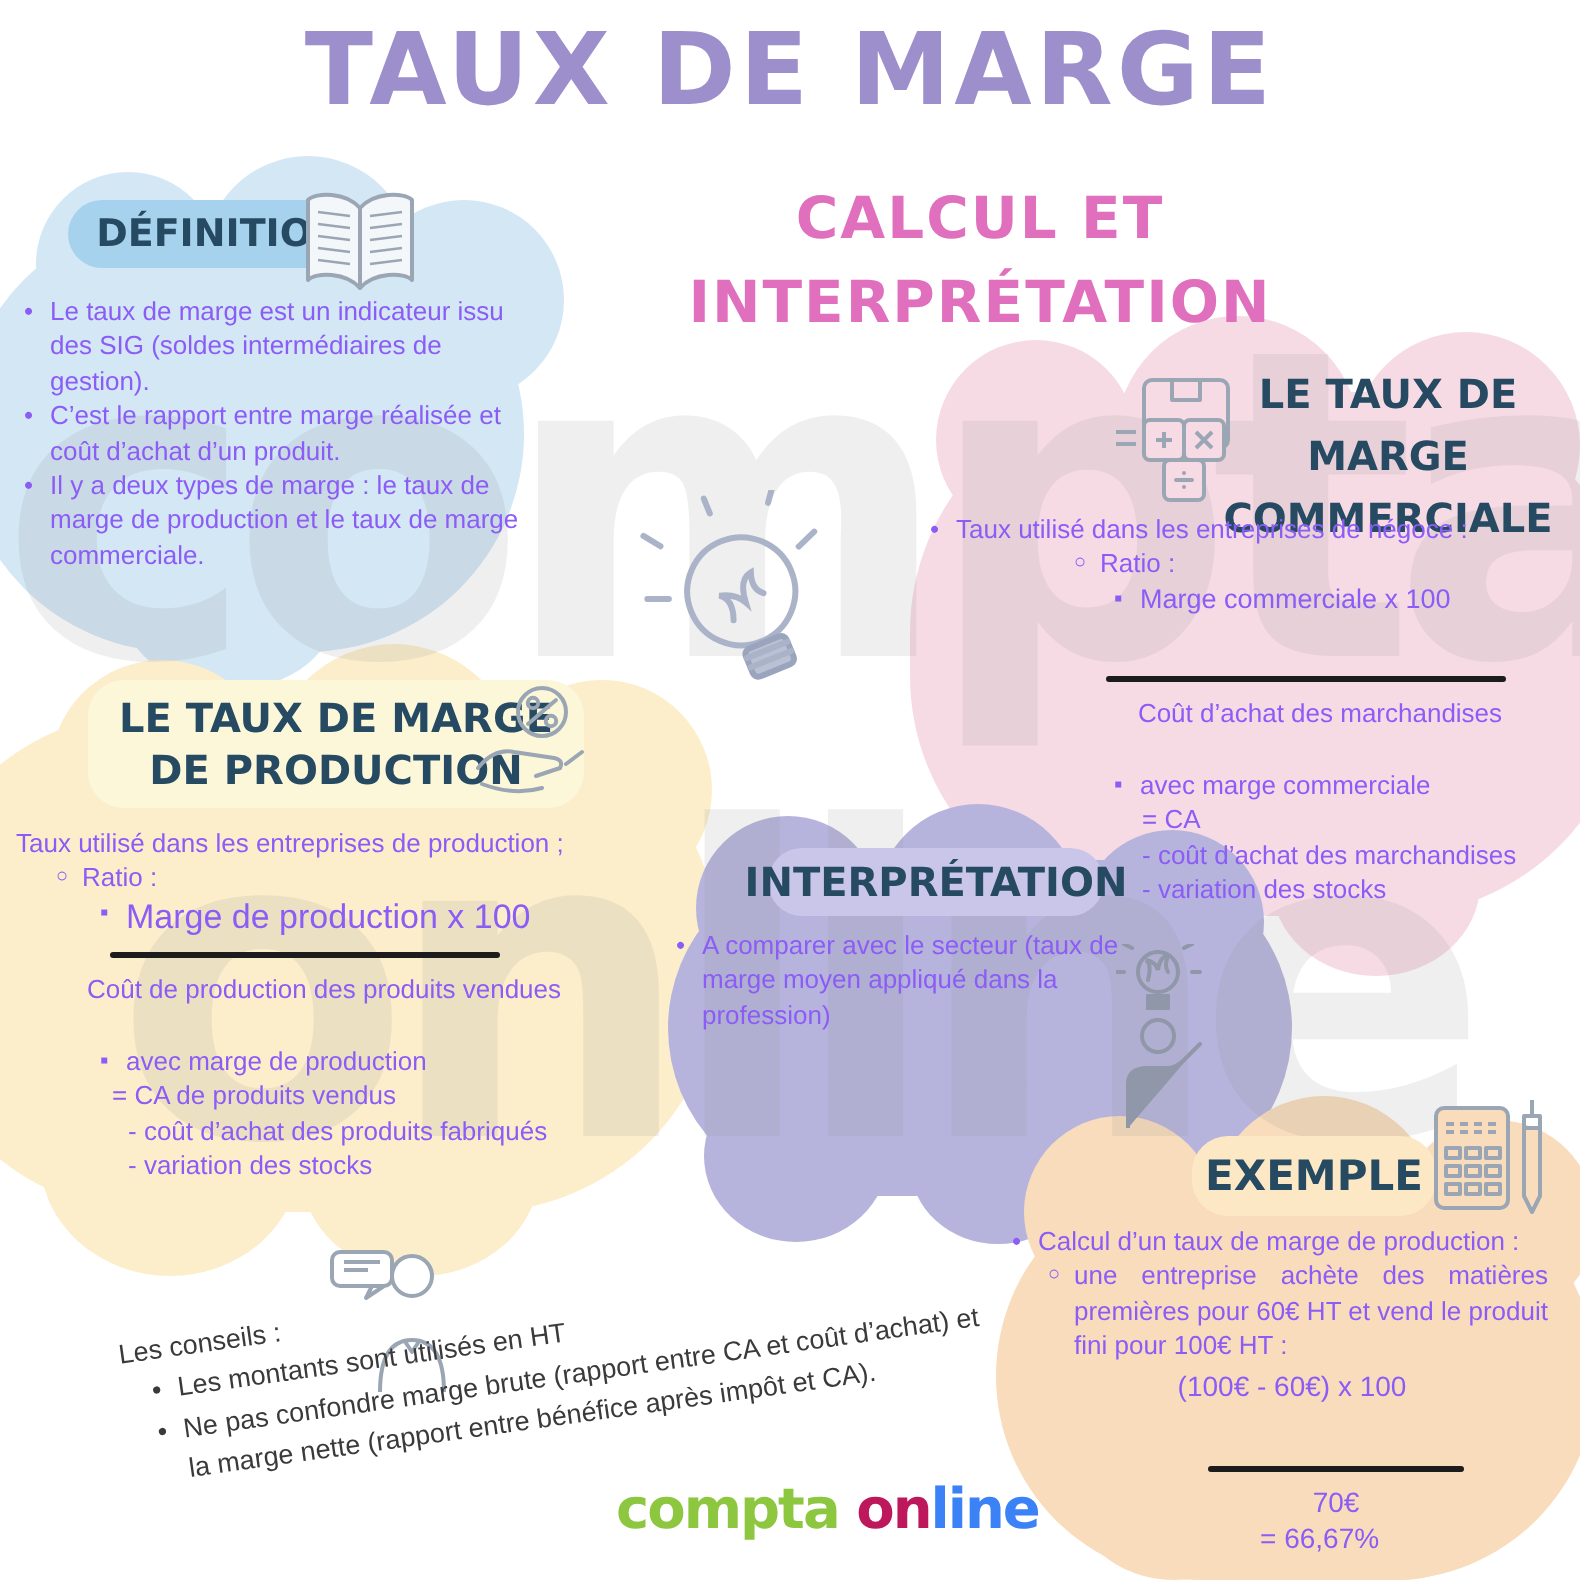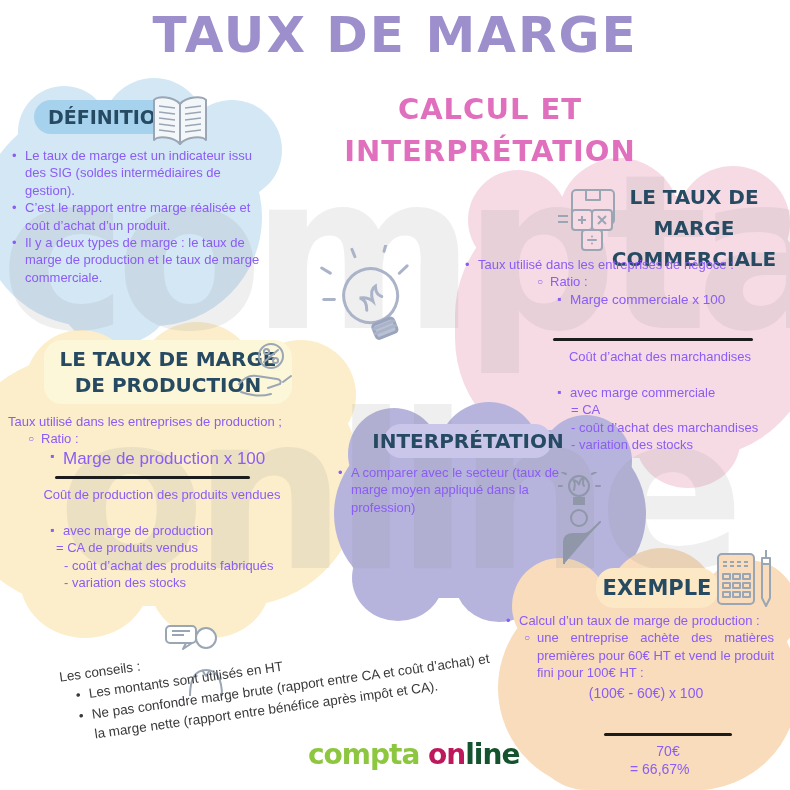--- a/index.html
+++ b/index.html
@@ -49,21 +49,21 @@
   .li.sq::before{content:"\25AA"; font-size:12px;}
   .frac-bar{background:#1c1c1c; height:3px; border-radius:2px; position:absolute; z-index:3;}
   .just{text-align:justify;}
   .icon{position:absolute; z-index:3;}
   .conseils{
     transform:rotate(-8deg); transform-origin:left top;
     font-size:13.5px; line-height:1.5; color:#3a3a3a;
   }
   .conseils .li{margin-left:14px;}
   .logo{font-family:"DejaVu Sans", sans-serif; font-size:28px; font-weight:600; letter-spacing:-1px;}
-  .logo .g{color:#8dc63f;} .logo .gr{color:#be185d;} .logo .bl{color:#14532d;}
+  .logo .g{color:#8dc63f;} .logo .gr{color:#be185d;} .logo .bl{color:#3b82f6;}
   .detail-line{margin-left:14px;}
 </style>
 </head>
 <body>
 
 <div class="poster">
 
   <div class="cloud c-blue" style="left:-20px;top:108px;width:282px;height:218px;border-radius:110px;"></div>
   <div class="bump c-blue" style="left:18px;top:86px;width:92px;height:92px;"></div>
   <div class="bump c-blue" style="left:102px;top:78px;width:104px;height:104px;"></div>

